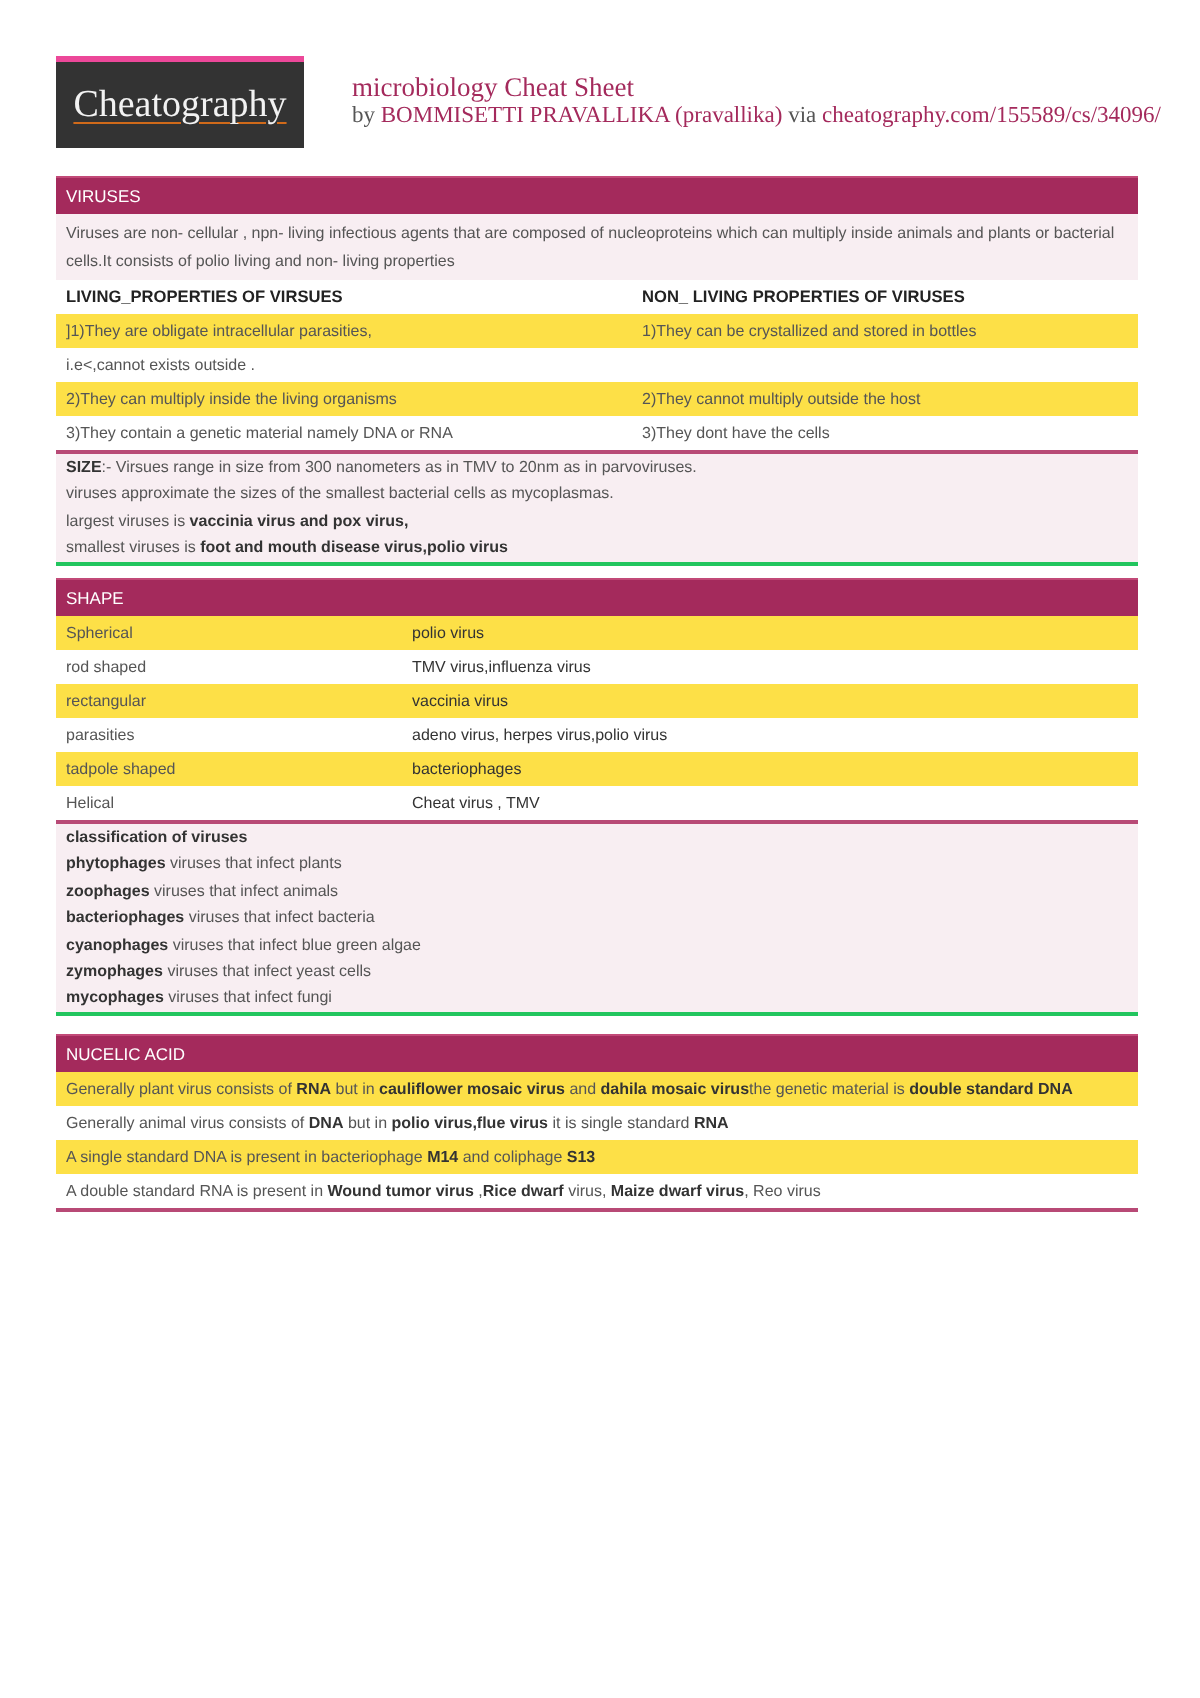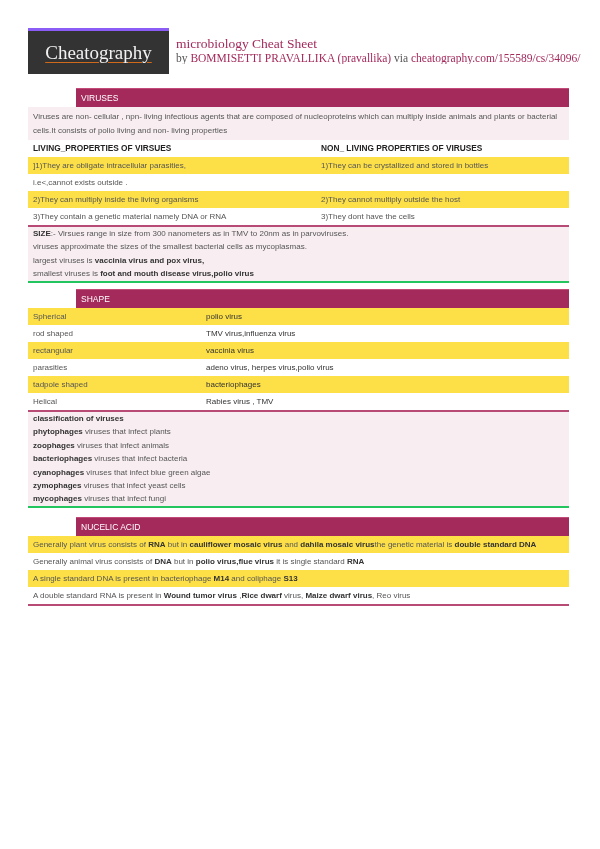--- a/index.html
+++ b/index.html
@@ -1,22 +1,22 @@
 <!DOCTYPE html>
 <html><head>
 <meta charset="utf-8">
 <style>
   * { box-sizing: border-box; margin: 0; padding: 0; }
   html, body { width: 600px; height: 849px; background: #ffffff; overflow: hidden; }
   body { position: relative; font-family: "Liberation Sans", sans-serif; color: #555555; }
 
   
   .logo {
-    position: absolute; left: 28px; top: 28px; width: 141px; height: 46px;
-    background: #333333; border-top: 3px solid #8b5cf6;
+    position: absolute; left: 28px; top: 28px; width: 124px; height: 46px;
+    background: #333333; border-top: 3px solid #ec4899;
     display: flex; align-items: center; justify-content: center;
   }
   .logo-text {
     font-family: "Liberation Serif", serif; font-size: 19px; color: #f2f2f2;
     text-decoration: underline; text-decoration-color: #d06a1a; text-underline-offset: 3px;
     text-decoration-thickness: 1px;
   }
   .title {
     position: absolute; left: 176px; top: 36px; font-family: "Liberation Serif", serif;
     font-size: 13.5px; color: #a42a5c; white-space: nowrap;
@@ -24,21 +24,21 @@
   .byline {
     position: absolute; left: 176px; top: 52px; font-family: "Liberation Serif", serif;
     font-size: 11.5px; color: #555555; white-space: nowrap; width: 445px; overflow: hidden;
   }
   .byline .link { color: #a42a5c; }
 
   
   .section { position: absolute; left: 28px; width: 541px; }
   .sec-head {
     background: #a42a5c; color: #ffffff; font-size: 8.5px; height: 19px;
-    line-height: 19px; padding-left: 5px; border-top: 1px solid #c24a78; margin-left: 48px;
+    line-height: 19px; padding-left: 5px; border-top: 1px solid #c24a78;
   }
   .row { font-size: 8px; line-height: 17px; padding-left: 5px; display: flex; color: #555; }
   .row.alt { background: #fde047; }
   .row .c1 { width: 288px; }
   .row .c2 { flex: 1; }
   .row .s1 { width: 173px; }
   .head-row { color: #222; font-size: 8.3px; font-weight: bold; }
   .para { font-size: 8px; line-height: 13.5px; padding: 3px 5px; background: #f8eef2; }
   .block {
     background: #f8eef2; padding: 0 5px; font-size: 8px; line-height: 13.4px;
@@ -105,21 +105,21 @@
   <div class="row">
       <span class="s1">parasities</span>
       <span class="c2 dark">adeno virus, herpes virus,polio virus</span>
     </div>
   <div class="row alt">
       <span class="s1">tadpole shaped</span>
       <span class="c2 dark">bacteriophages</span>
     </div>
   <div class="row">
       <span class="s1">Helical</span>
-      <span class="c2 dark">Rabies virus , TMV</span>
+      <span class="c2 dark">Cheat virus , TMV</span>
     </div>
   <div class="block">
     <div><b>classification of viruses</b></div>
     <div><b>phytophages</b><span> viruses that infect plants</span></div>
     <div><b>zoophages</b><span> viruses that infect animals</span></div>
     <div><b>bacteriophages</b><span> viruses that infect bacteria</span></div>
     <div><b>cyanophages</b><span> viruses that infect blue green algae</span></div>
     <div><b>zymophages</b><span> viruses that infect yeast cells</span></div>
     <div><b>mycophages</b><span> viruses that infect fungi</span></div>
   </div>

